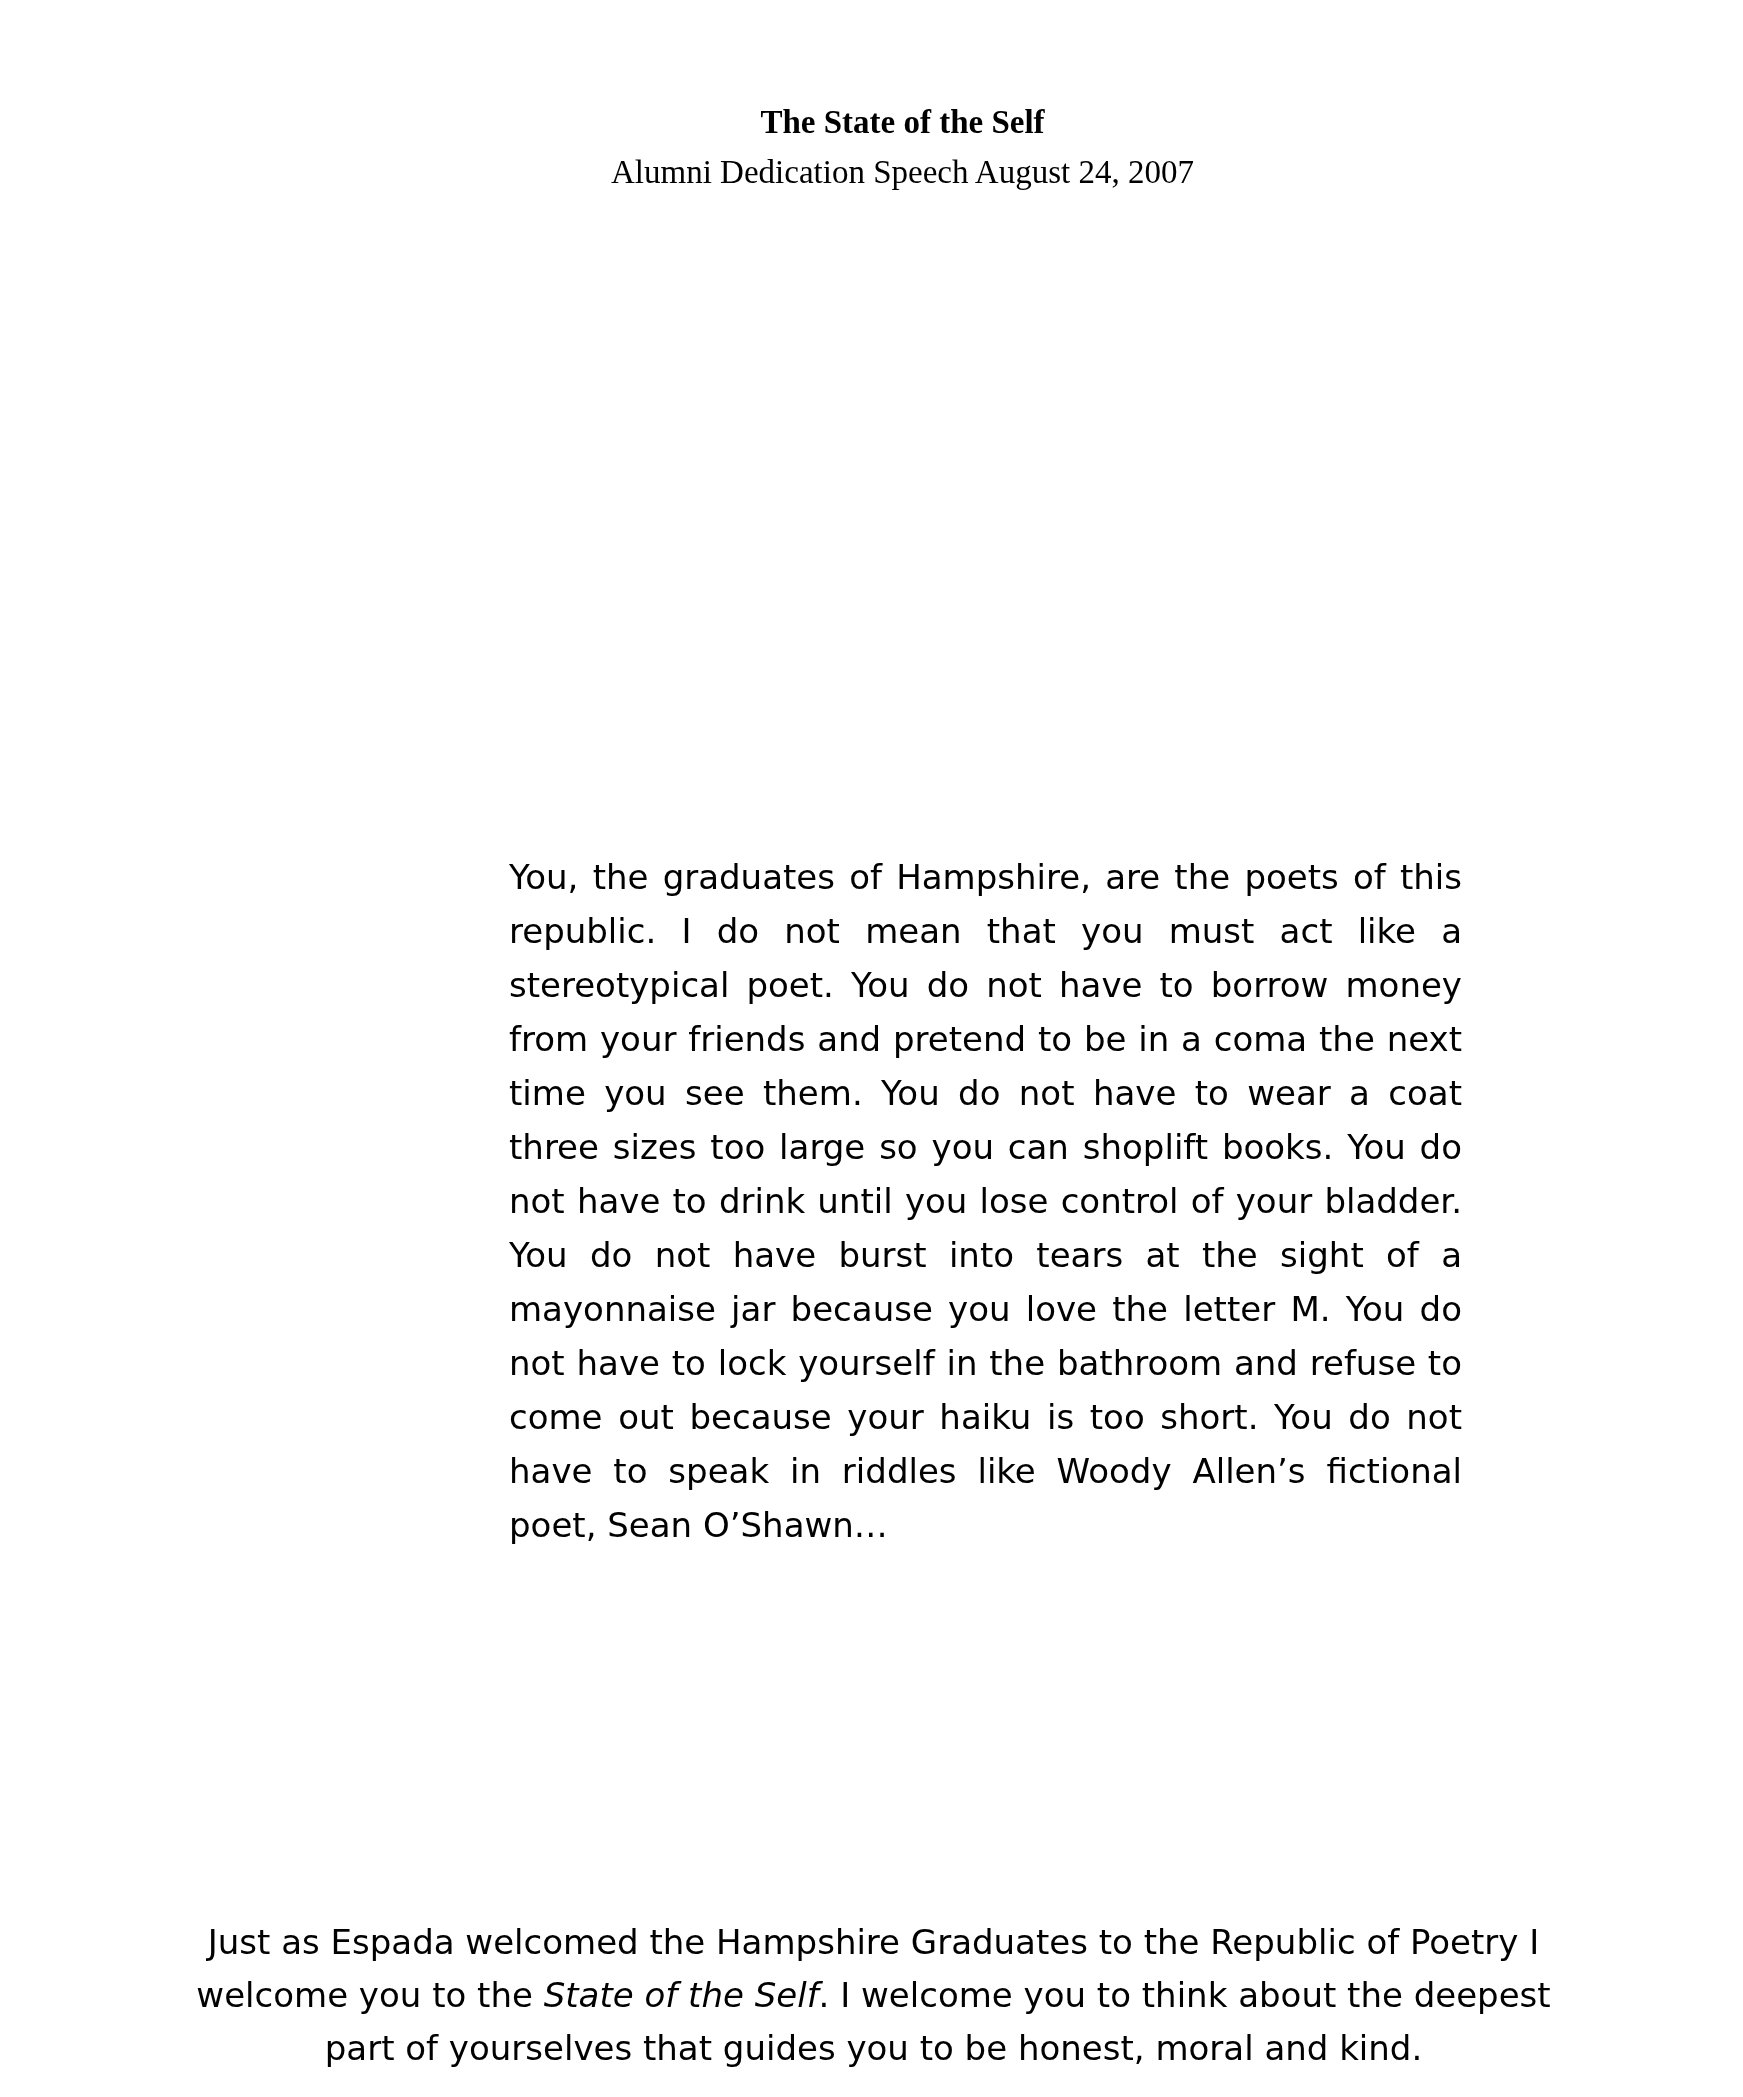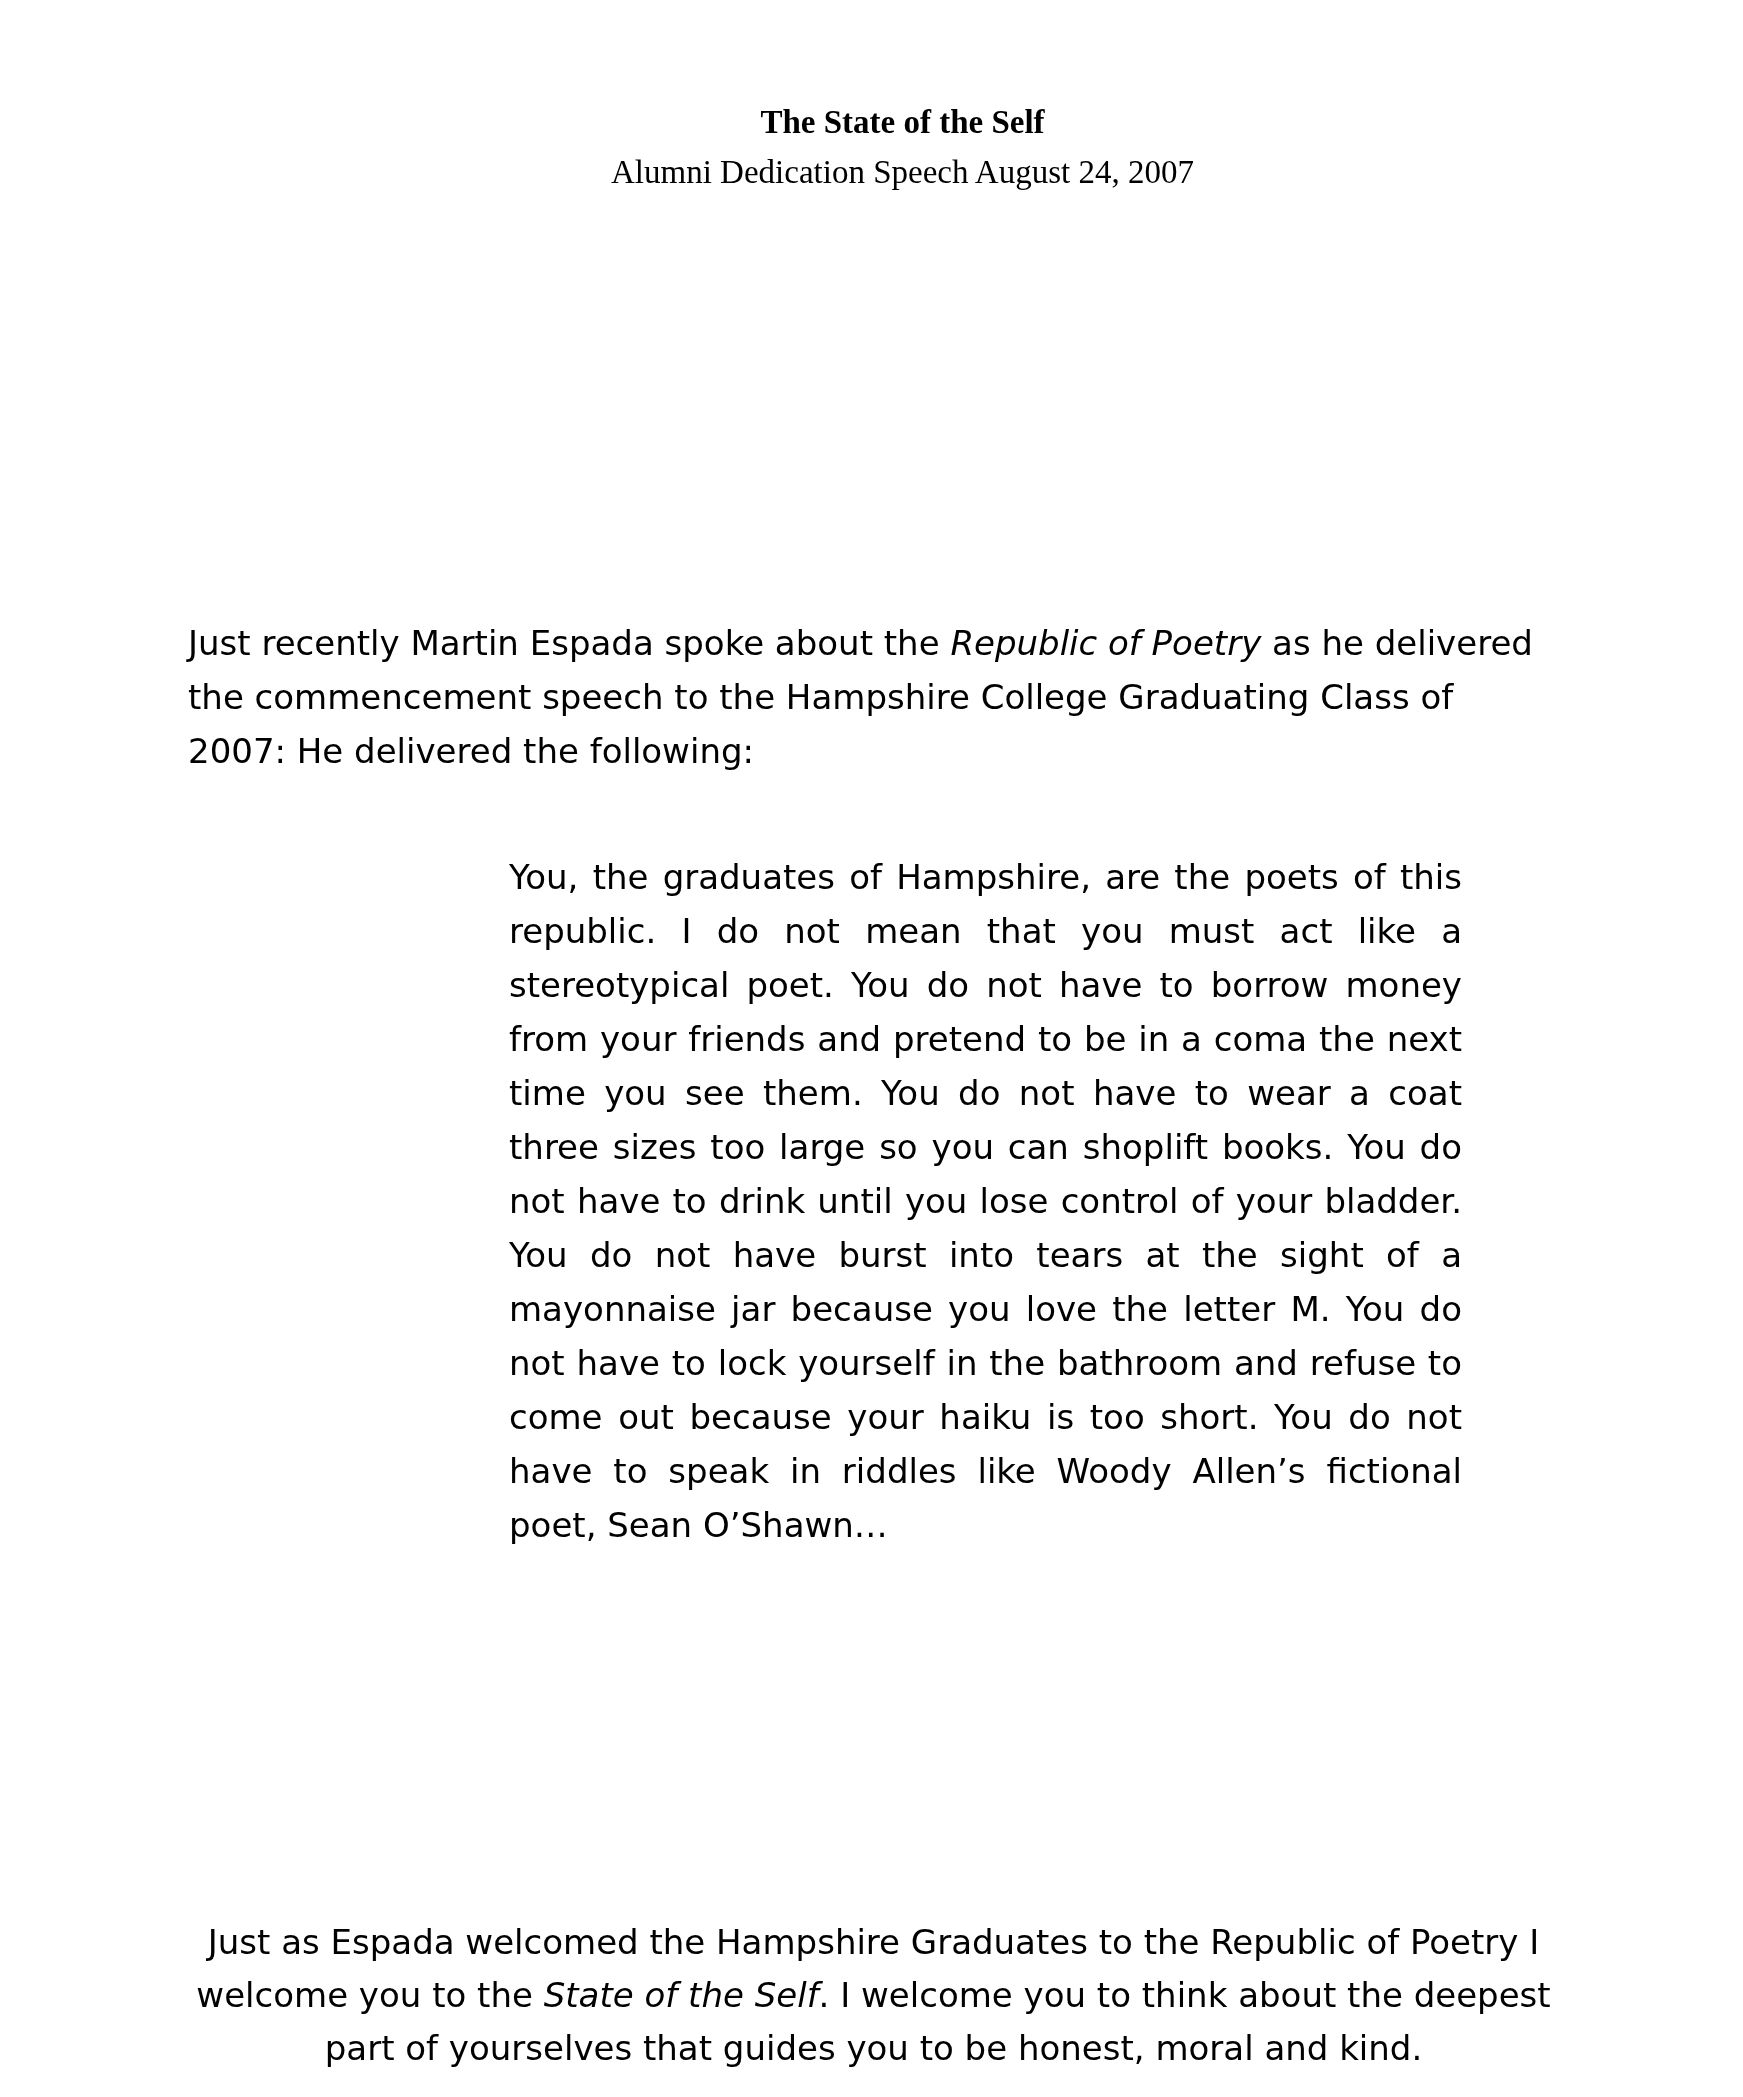--- a/index.html
+++ b/index.html
@@ -85,23 +85,20 @@
 <body>
 
 <div class="page">
 
   <div class="header">
     <span class="line title">The State of the Self</span>
     <span class="line">Alumni Dedication Speech August 24, 2007</span>
   </div>
 
 
-  <p class="body-block p2">
-    <span>Just recently Martin Espada spoke about the </span><em class="it">Republic of Poetry</em><span> as he delivered the commencement speech to the Hampshire College Graduating Class of 2007: He delivered the following:</span>
-  </p>
 
   <blockquote class="quote-block">You, the graduates of Hampshire, are the poets of this republic. I do not mean that you must act like a stereotypical poet. You do not have to borrow money from your friends and pretend to be in a coma the next time you see them. You do not have to wear a coat three sizes too large so you can shoplift books. You do not have to drink until you lose control of your bladder. You do not have burst into tears at the sight of a mayonnaise jar because you love the letter M. You do not have to lock yourself in the bathroom and refuse to come out because your haiku is too short. You do not have to speak in riddles like Woody Allen’s fictional poet, Sean O’Shawn…</blockquote>
 
   <p class="body-block p-final">
     <span>Just as Espada welcomed the Hampshire Graduates to the Republic of Poetry I welcome you to the </span><em class="it">State of the Self</em><span>. I welcome you to think about the deepest part of yourselves that guides you to be honest, moral and kind.</span>
   </p>
 
 </div>
 
 

